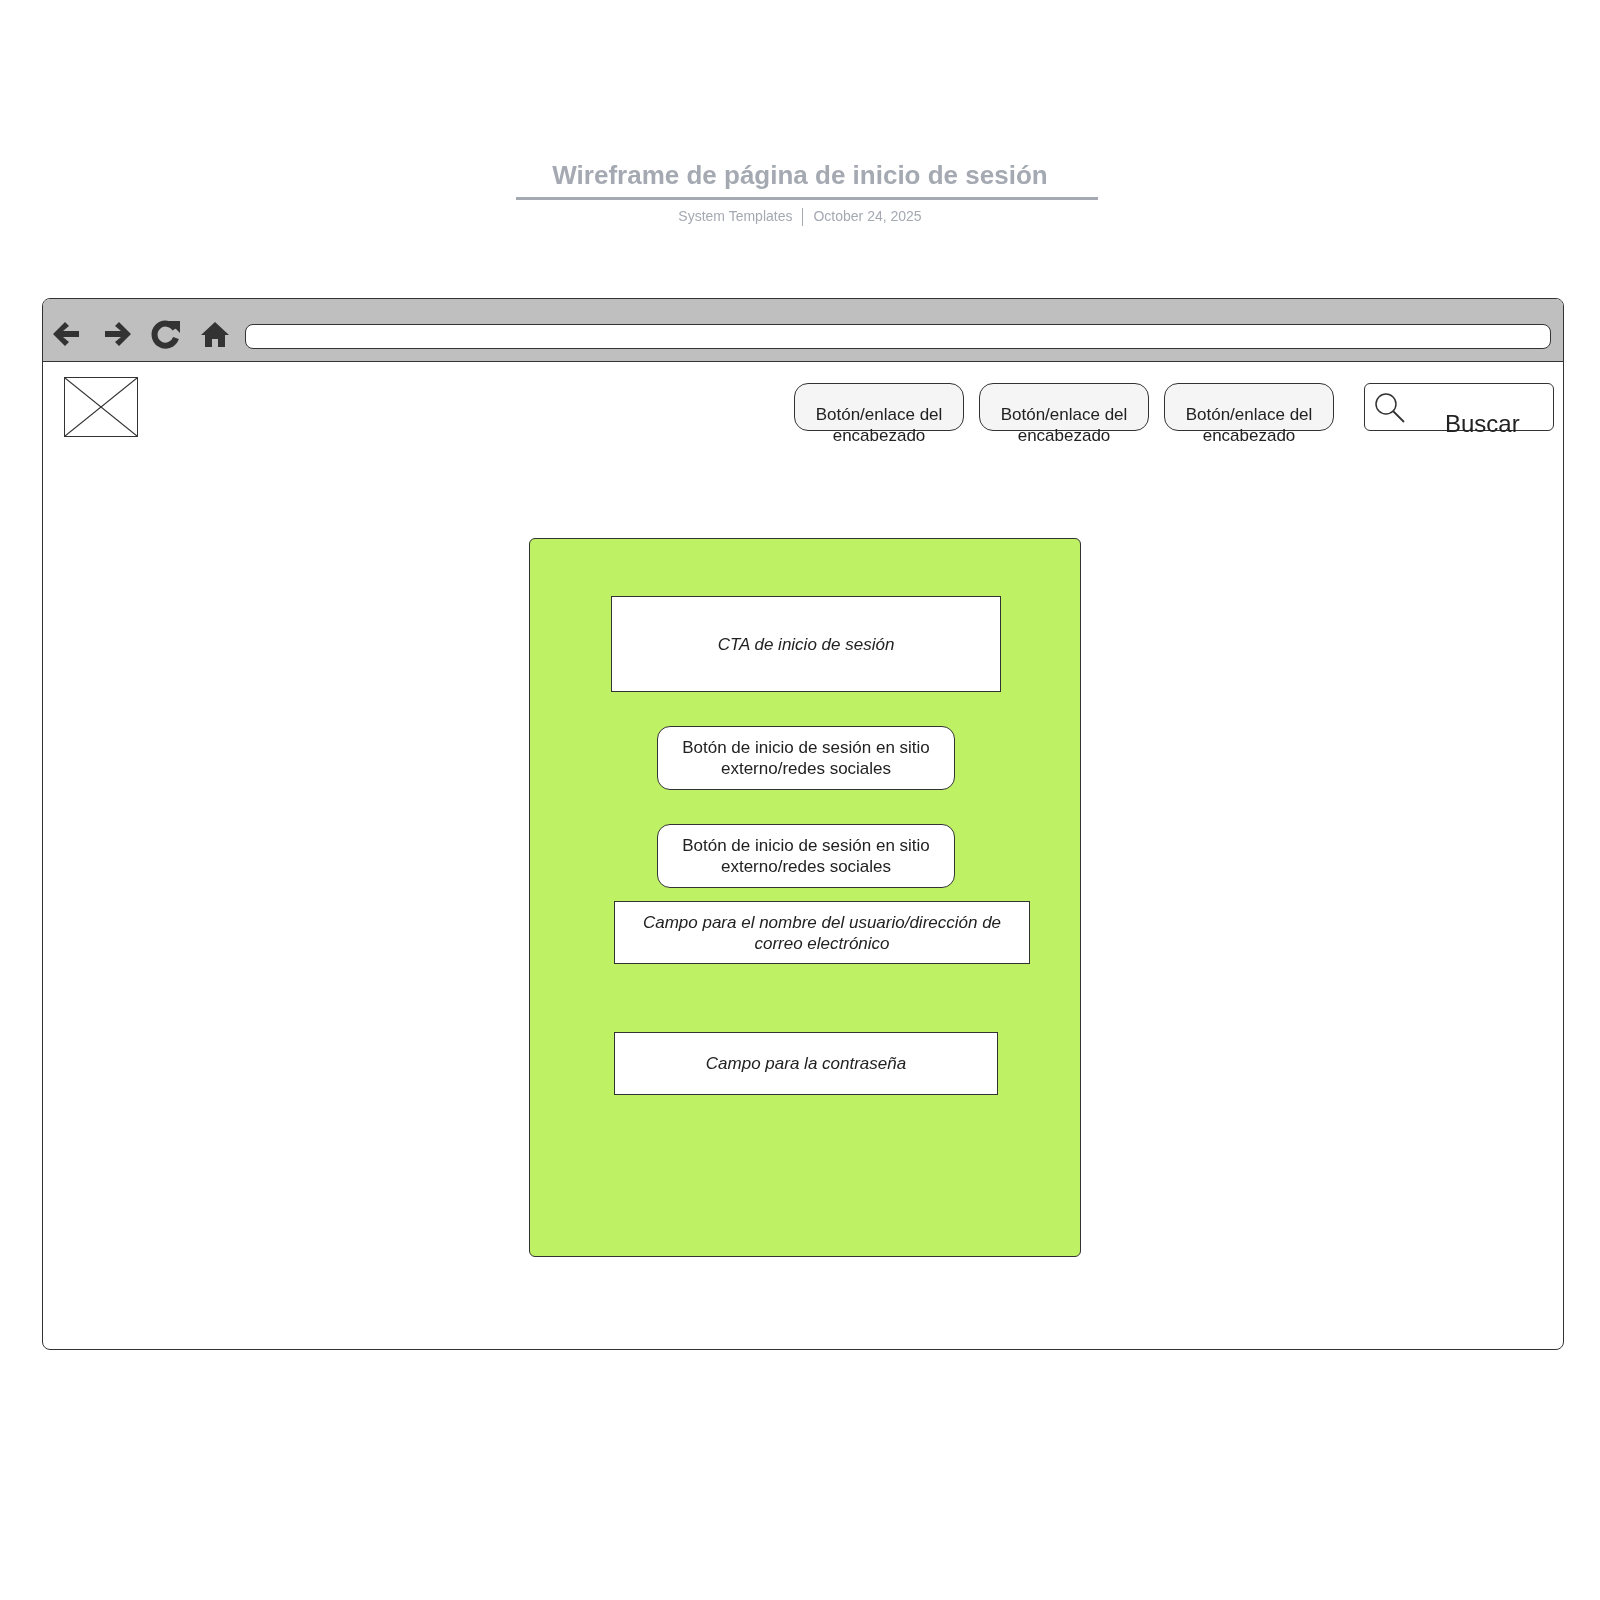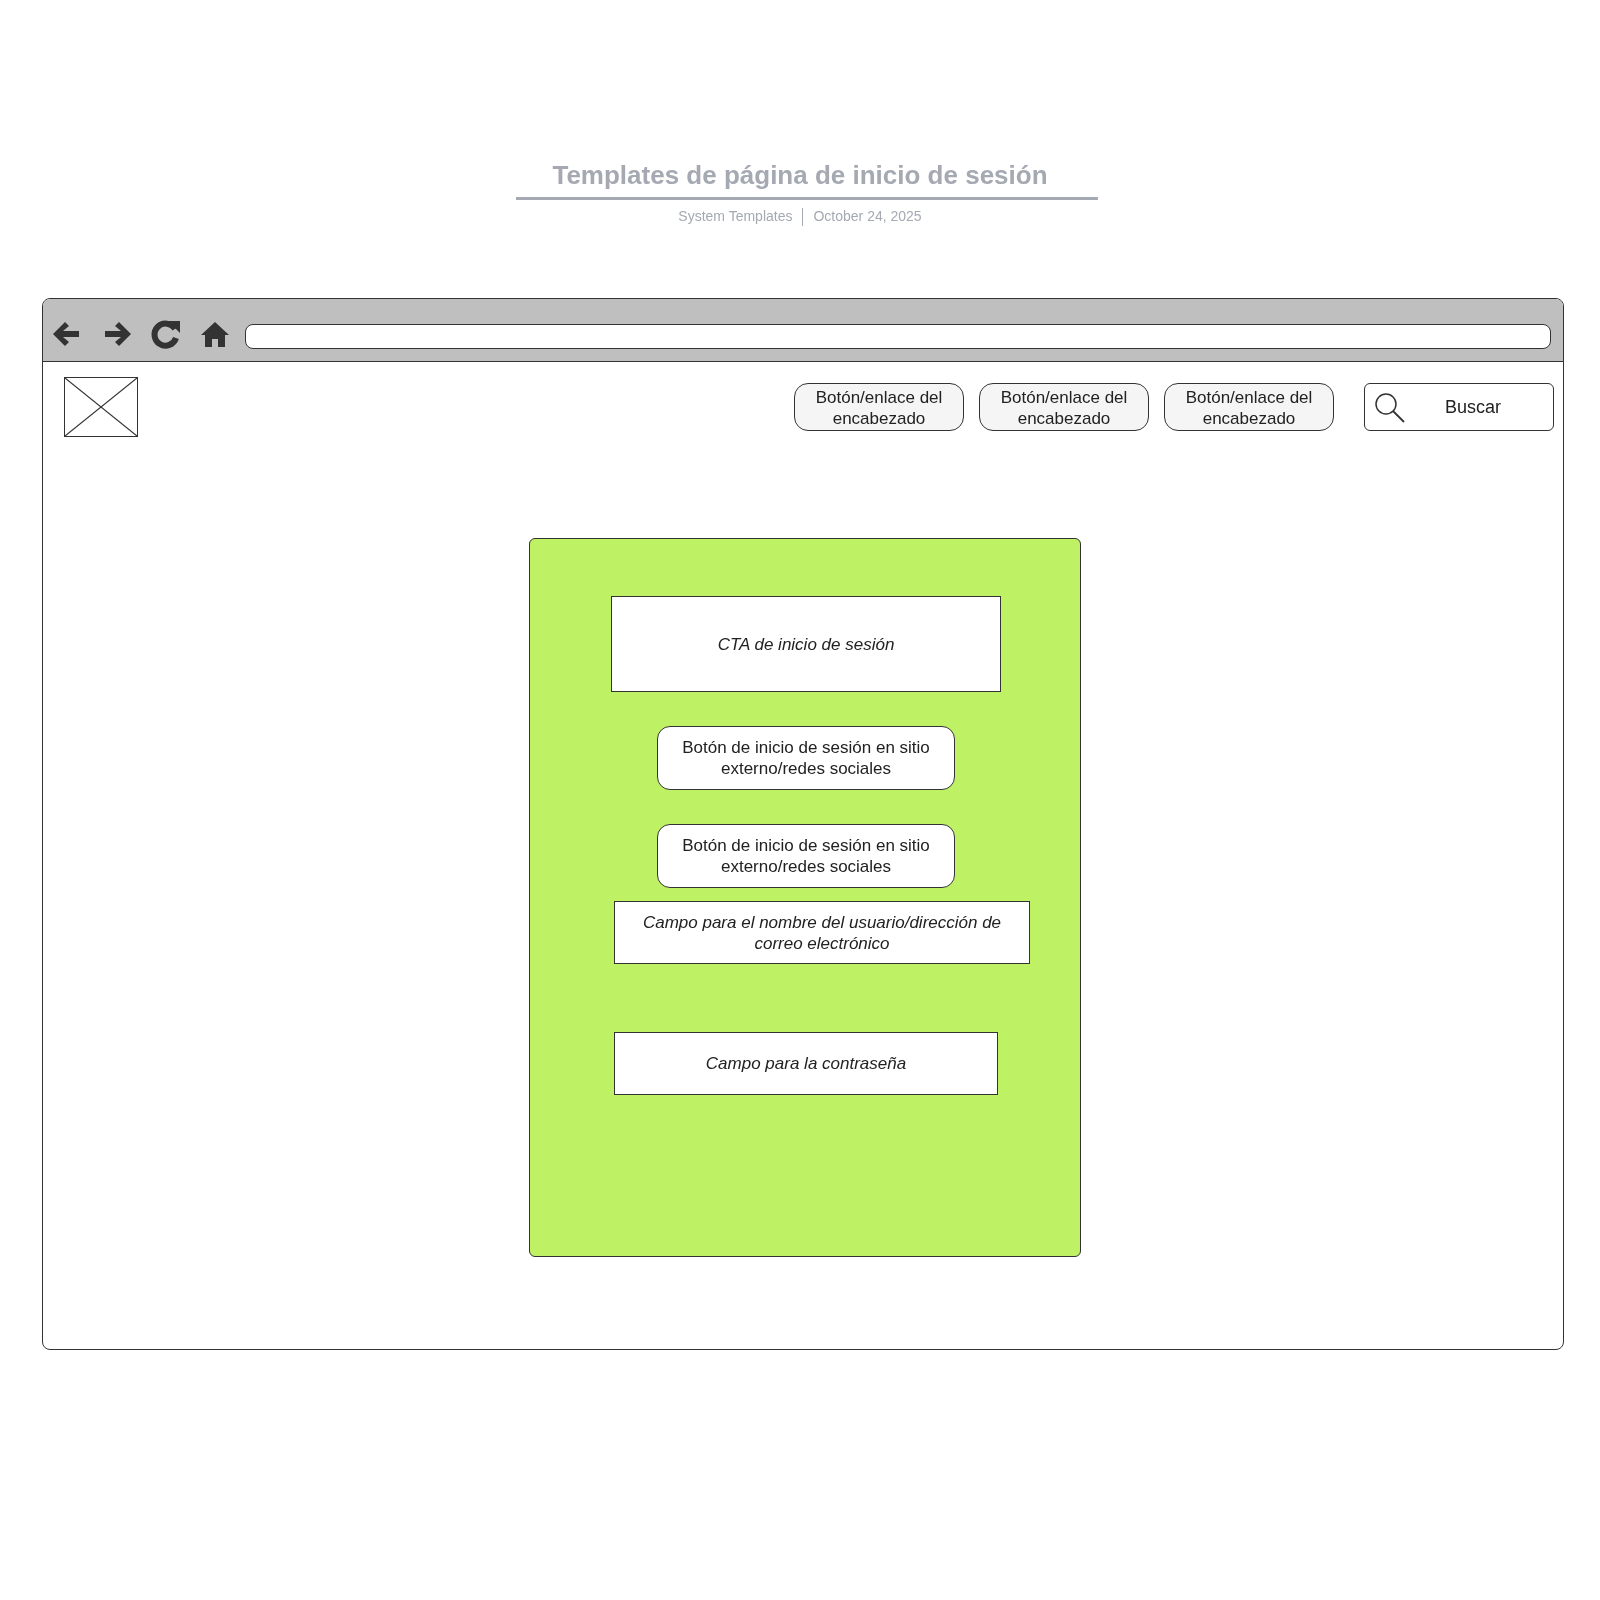--- a/index.html
+++ b/index.html
@@ -7,32 +7,32 @@
   .abs { position: absolute; box-sizing: border-box; }
   .title { left: 0; width: 1600px; top: 160px; text-align: center; font-size: 26px; font-weight: bold; color: #a4a9b2; }
   .title-rule { left: 516px; width: 582px; top: 197px; height: 3px; background: #a4a9b2; }
   .subtitle { left: 0; width: 1600px; top: 208px; text-align: center; font-size: 14px; color: #a4a9b2; }
   .subtitle .sep { display: inline-block; width: 1px; height: 18px; background: #a4a9b2; vertical-align: middle; margin: 0 10px; }
   .browser { left: 42px; top: 298px; width: 1522px; height: 1052px; border: 1.5px solid #333; border-radius: 8px; background: #fff; overflow: hidden; }
   .toolbar { left: 0; top: 0; width: 100%; height: 63px; background: #bfbfbf; border-bottom: 1.5px solid #333; }
   .nav-icon { top: 18px; width: 34px; height: 34px; }
   .urlbar { left: 202px; top: 25px; width: 1306px; height: 25px; background: #fff; border: 1.5px solid #333; border-radius: 8px; }
   .logo { left: 21px; top: 78px; width: 74px; height: 60px; border: 1.5px solid #333; background: #fff; }
-  .hbtn { top: 84px; width: 170px; height: 48px; border: 1.2px solid #333; border-radius: 14px; background: #f5f5f5; font-size: 17px; line-height: 21px; text-align: center; padding-top: 3px; color: #222; }
+  .hbtn { top: 84px; width: 170px; height: 48px; border: 1.2px solid #333; border-radius: 14px; background: #f5f5f5; font-size: 17px; line-height: 21px; text-align: center; padding-top: 20px; color: #222; }
   .search { left: 1321px; top: 84px; width: 190px; height: 48px; border: 1.2px solid #333; border-radius: 6px; background: #fff; }
-  .search-label { left: 80px; top: 13px; font-size: 18px; color: #222; }
+  .search-label { left: 80px; top: 26px; font-size: 24px; color: #222; }
   .panel { left: 486px; top: 239px; width: 552px; height: 719px; border: 1.2px solid #333; border-radius: 6px; background: #bef264; }
   .box { background: #fff; border: 1.2px solid #333; text-align: center; display: flex; align-items: center; justify-content: center; font-size: 17px; line-height: 21px; color: #222; }
   .italic { font-style: italic; }
   .pill { border-radius: 13px; }
 </style>
 </head>
 <body>
 
-<div class="abs title">Templates de página de inicio de sesión</div>
+<div class="abs title">Wireframe de página de inicio de sesión</div>
 <div class="abs title-rule"></div>
 <div class="abs subtitle">
   <span>System Templates</span><span class="sep"></span><span>October 24, 2025</span>
 </div>
 
 <div class="abs browser">
   <div class="abs toolbar">
     <svg class="abs nav-icon" style="left:6px" viewBox="0 0 34 34">
       <path d="M4 17 L16 5 L20 9 L14 14 L30 14 L30 20 L14 20 L20 25 L16 29 Z" fill="#333"></path>
     </svg>

